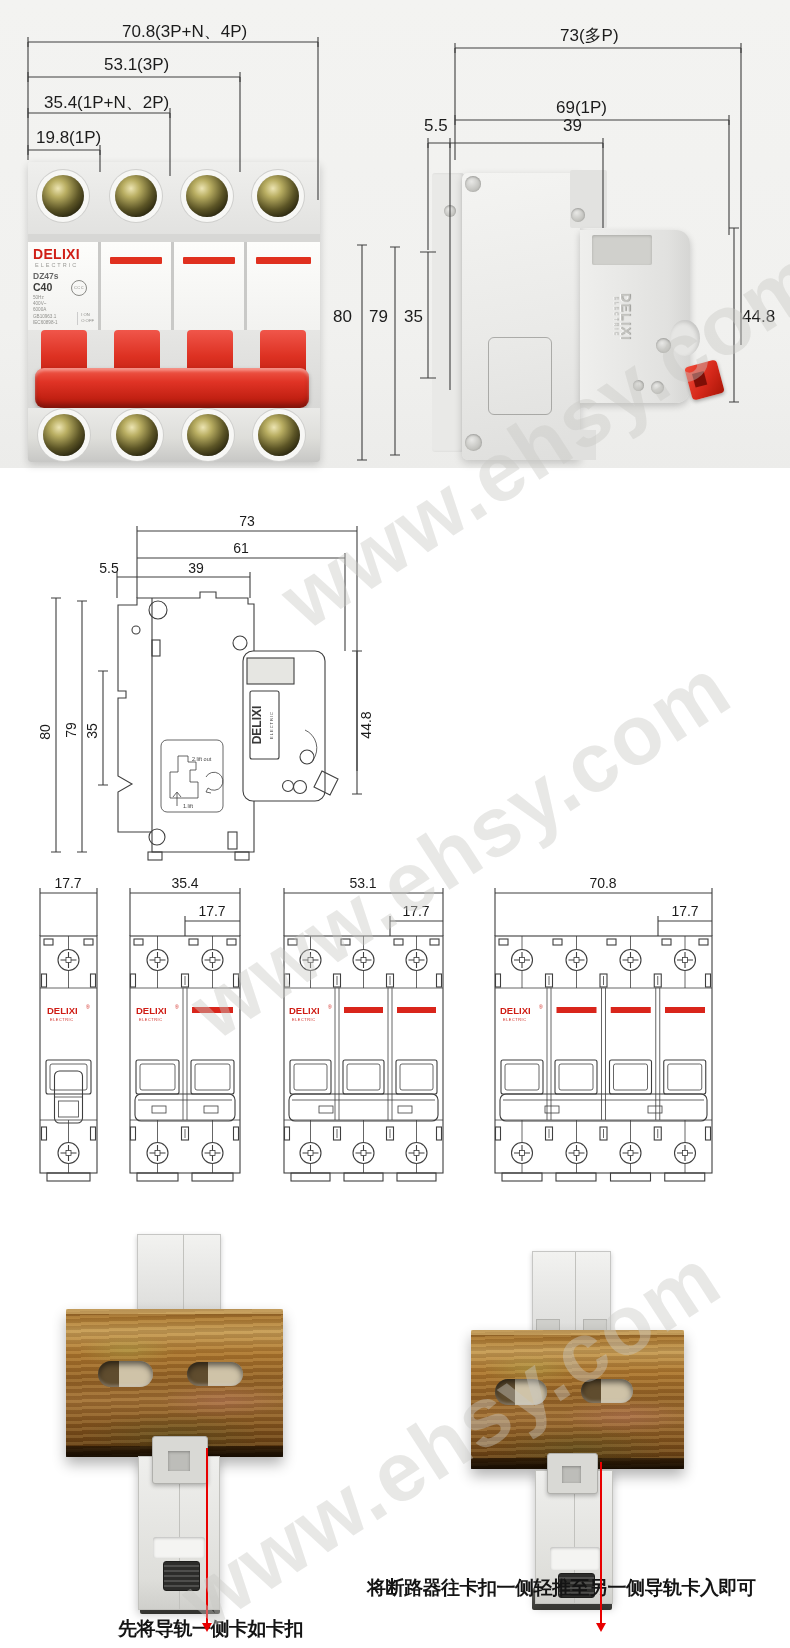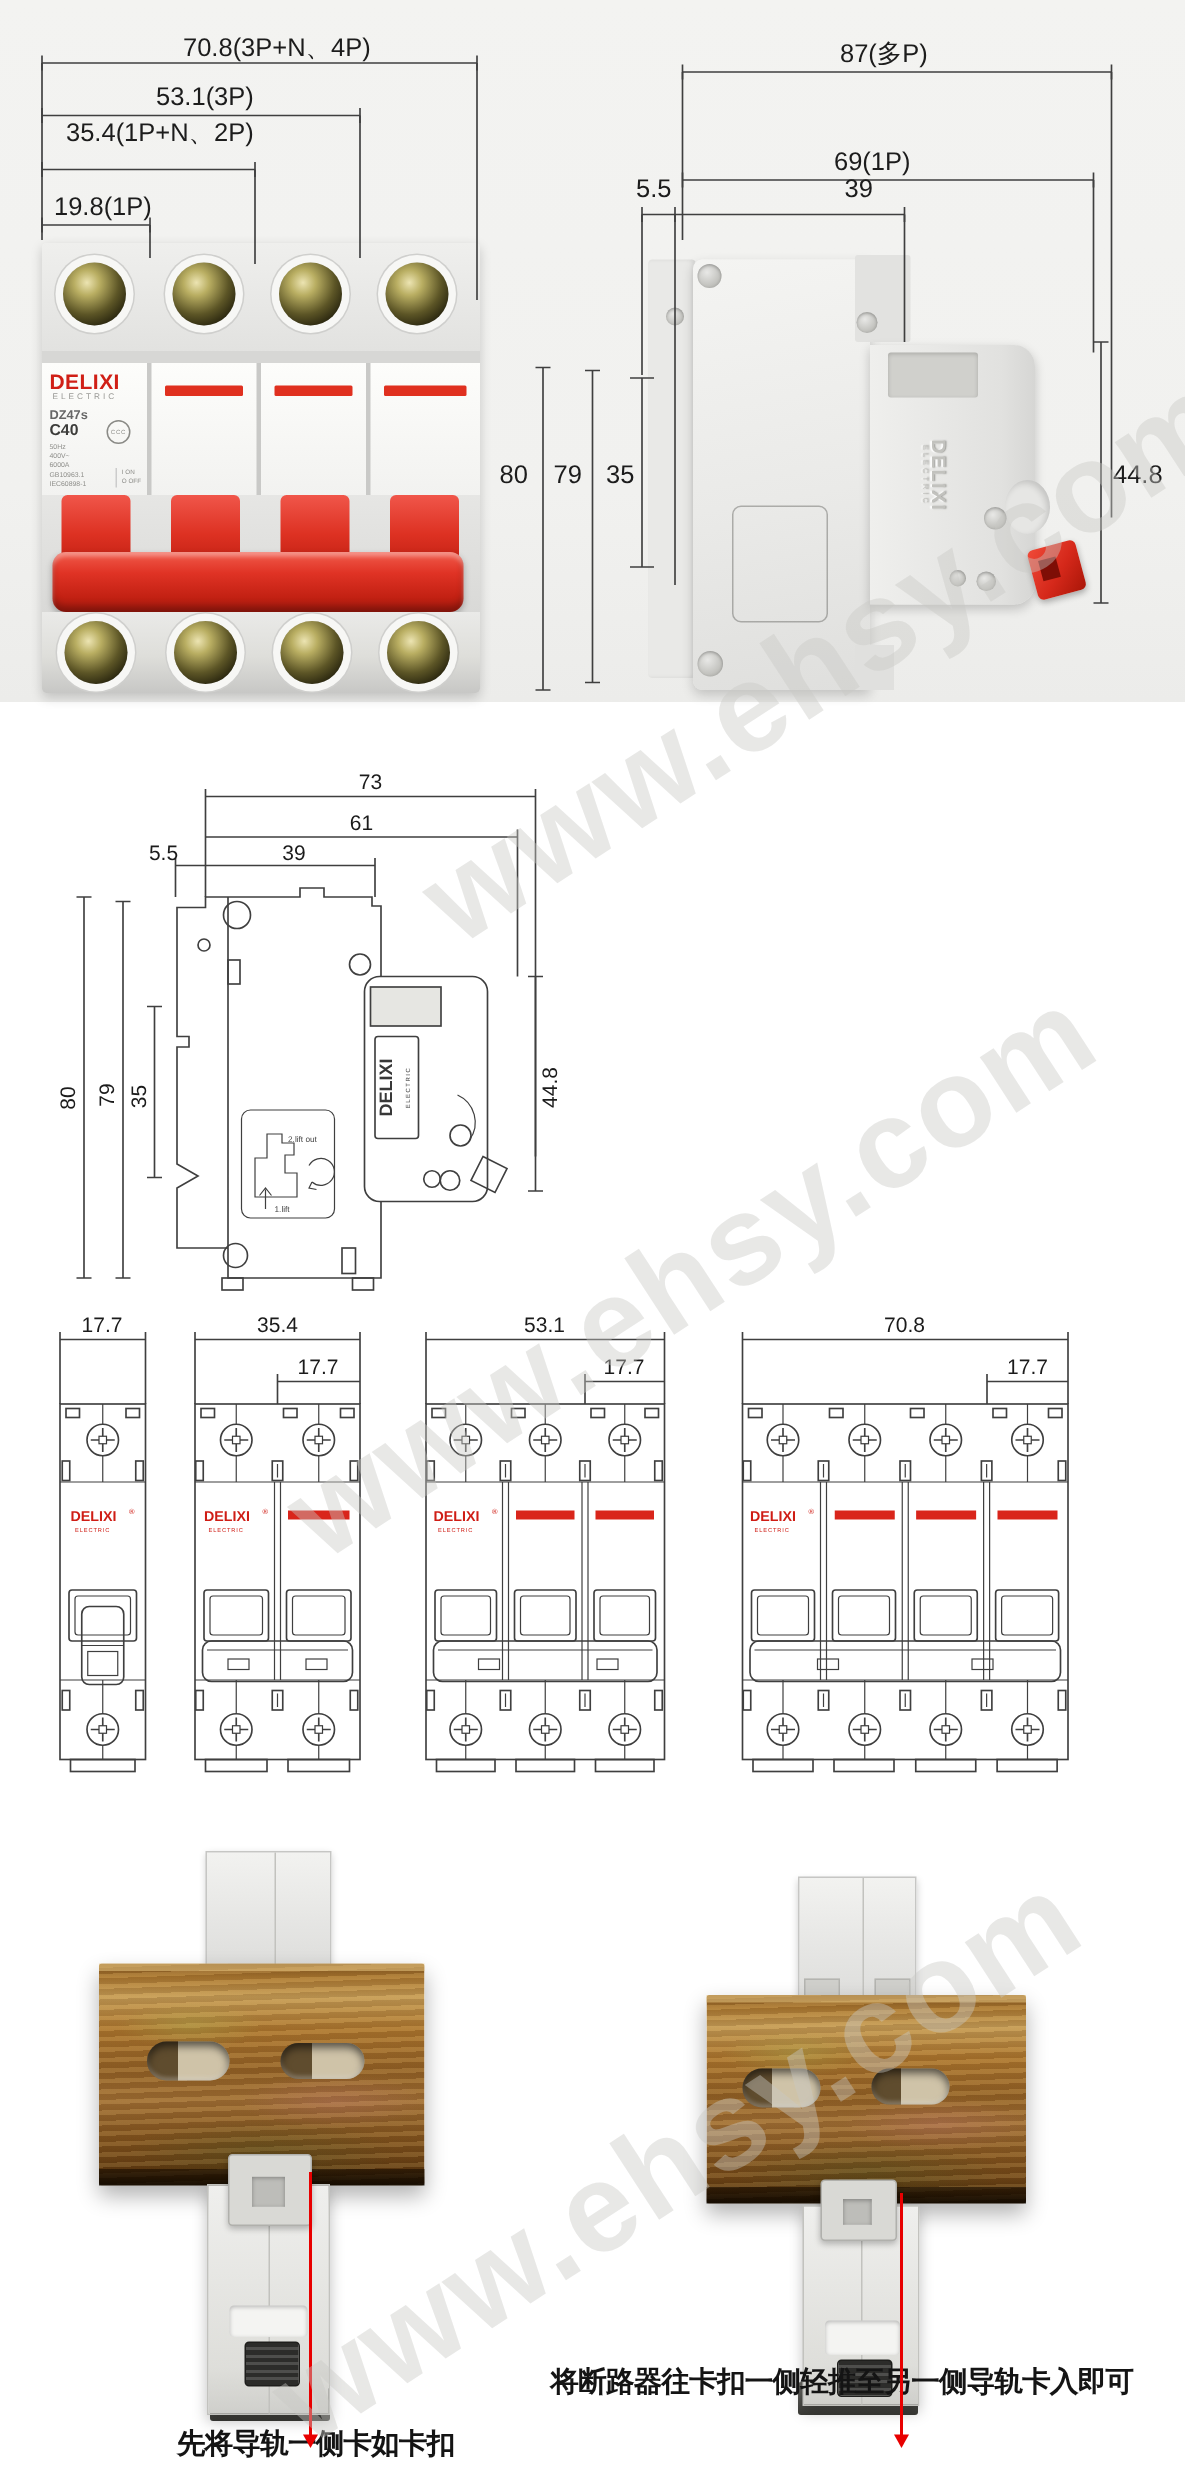--- a/index.html
+++ b/index.html
@@ -210,23 +210,23 @@
   </div>
 
   <svg class="ov" style="left:0;top:0;" width="790" height="468">
     <path class="ln" d="M28,42H318 M28,77H240 M28,113H170 M28,150H100 M455,48H741 M455,120H729 M428,143H603"></path>
     <path class="ln" d="M28,42V160 M318,42V200 M240,77V172 M170,113V176 M100,150V172 M455,48V160 M741,48V345 M729,120V235 M428,143V250 M450,143V390 M603,143V228 M362,245V460 M395,247V455 M428,252V378 M734,228V402"></path>
     <path class="ln" d="M28,37V47 M318,37V47 M28,72V82 M240,72V82 M28,108V118 M170,108V118 M28,145V155 M100,145V155 M455,43V53 M741,43V53 M455,115V125 M729,115V125 M428,138V148 M450,138V148 M603,138V148 M357,245H367 M357,460H367 M390,247H400 M390,455H400 M420,252H436 M420,378H436 M729,228H739 M729,402H739"></path>
   </svg>
 
   <span class="dim-label" style="left:122px;top:20px;">70.8(3P+N、4P)</span>
   <span class="dim-label" style="left:104px;top:55px;">53.1(3P)</span>
-  <span class="dim-label" style="left:44px;top:77px;">35.4(1P+N、2P)</span>
+  <span class="dim-label" style="left:44px;top:91px;">35.4(1P+N、2P)</span>
   <span class="dim-label" style="left:36px;top:128px;">19.8(1P)</span>
-  <span class="dim-label" style="left:560px;top:24px;">87(多P)</span>
+  <span class="dim-label" style="left:560px;top:24px;">73(多P)</span>
   <span class="dim-label" style="left:556px;top:98px;">69(1P)</span>
   <span class="dim-label" style="left:424px;top:116px;">5.5</span>
   <span class="dim-label" style="left:563px;top:116px;">39</span>
   <span class="dim-label" style="left:333px;top:307px;">80</span>
   <span class="dim-label" style="left:369px;top:307px;">79</span>
   <span class="dim-label" style="left:404px;top:307px;">35</span>
   <span class="dim-label" style="left:742px;top:307px;">44.8</span>
 
   <svg class="drawing-side" width="790" height="385">
 

